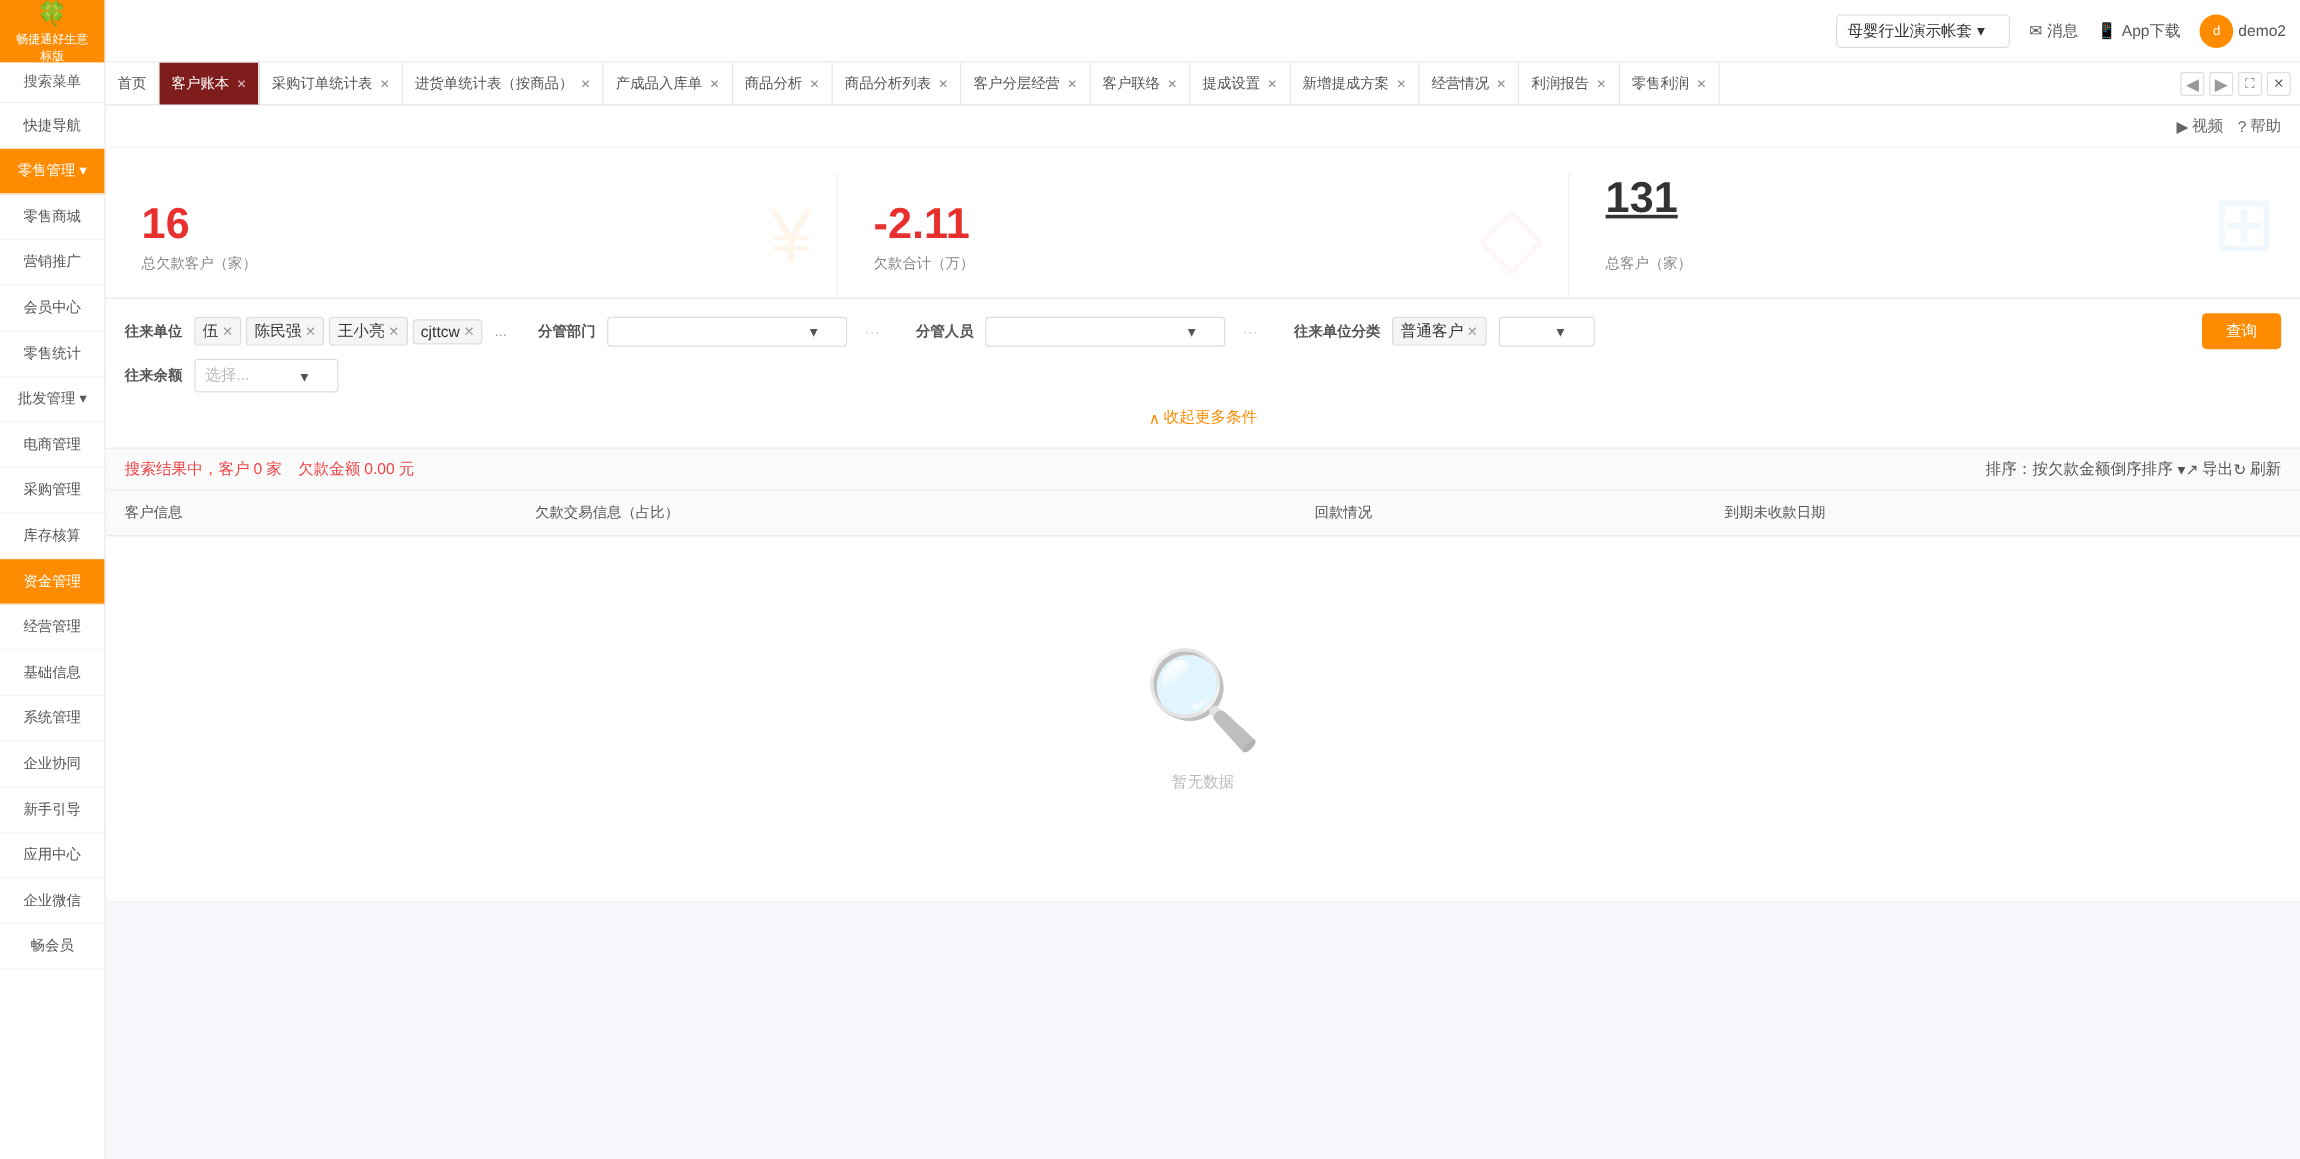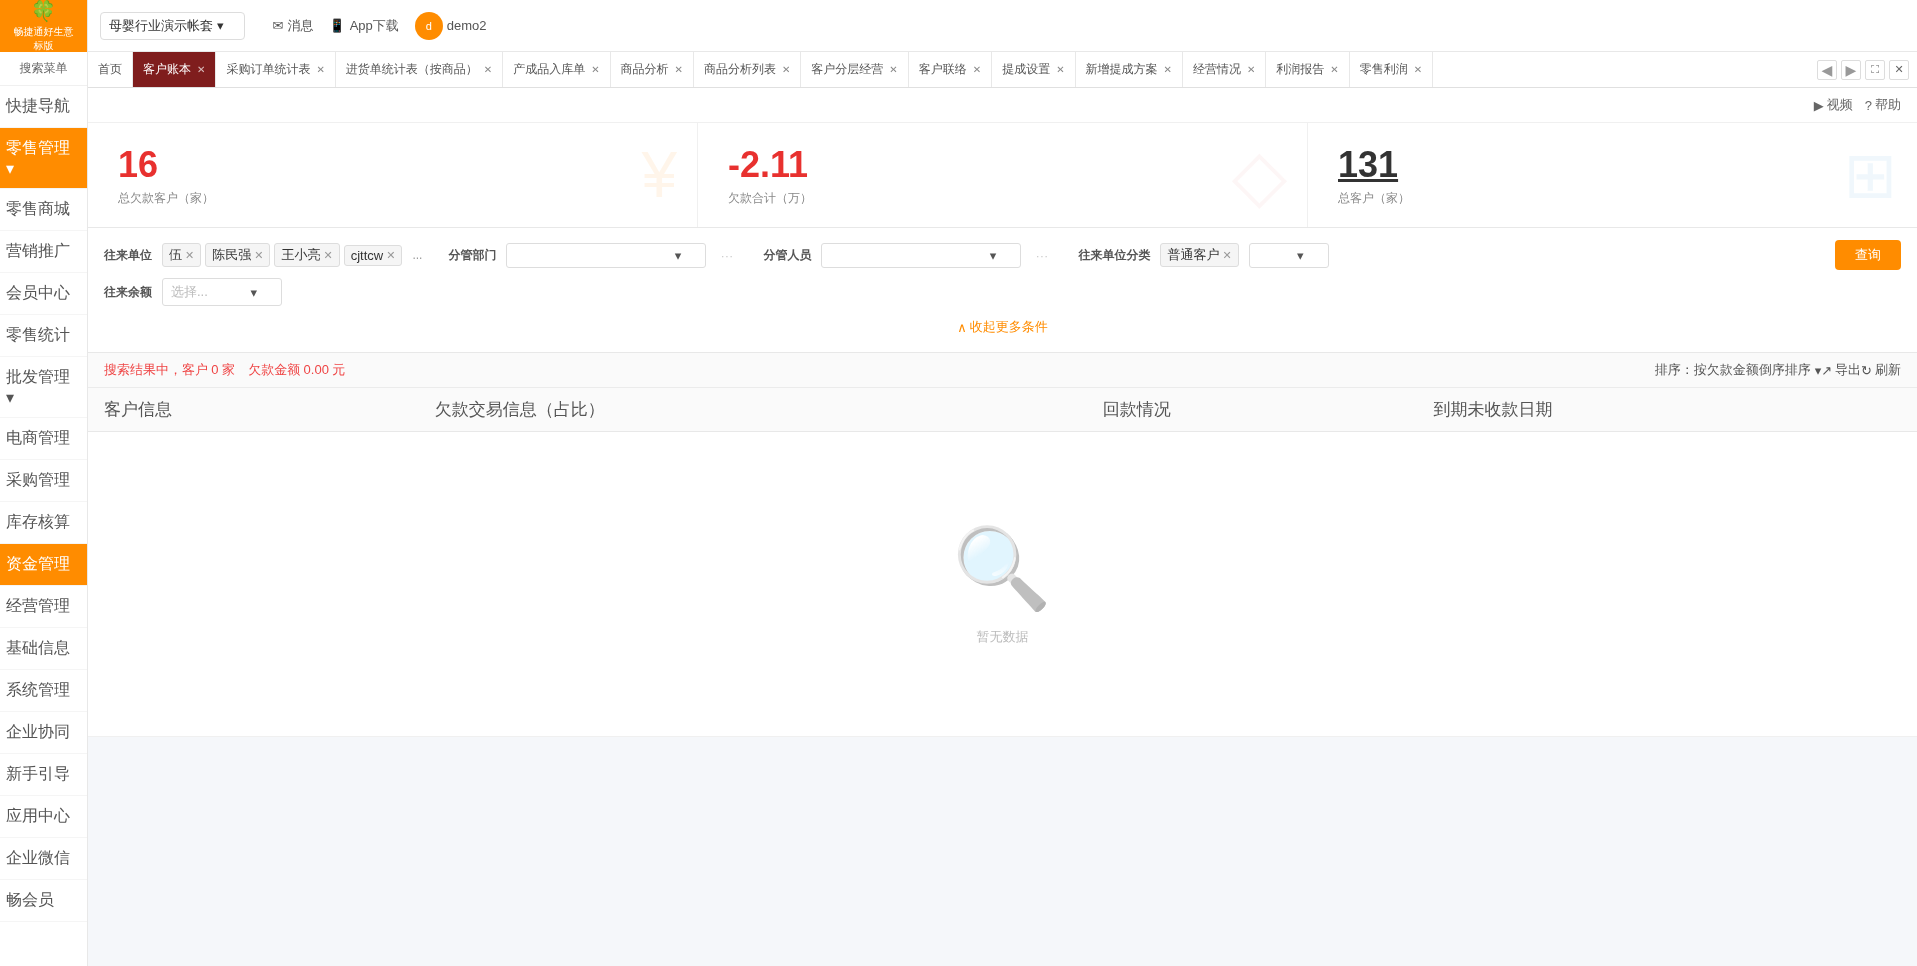--- a/index.html
+++ b/index.html
@@ -3,49 +3,49 @@
   <meta charset="utf-8">
   <style>
     * { box-sizing: border-box; margin: 0; padding: 0; font-family: 'Microsoft YaHei', Arial, sans-serif; font-size: 13px; }
     body { background: #f5f5f5; display: flex; height: 966px; overflow: hidden; }
 
     
     .sidebar { width: 88px; background: #fff; display: flex; flex-direction: column; border-right: 1px solid #e8e8e8; flex-shrink: 0; }
     .sidebar-logo { background: #ff8c00; padding: 10px 6px; text-align: center; color: #fff; font-size: 11px; height: 52px; display: flex; align-items: center; justify-content: center; flex-direction: column; }
     .sidebar-logo .logo-icon { font-size: 20px; margin-bottom: 2px; }
     .sidebar-search { padding: 8px 6px; text-align: center; color: #666; cursor: pointer; border-bottom: 1px solid #f0f0f0; font-size: 12px; }
-    .sidebar-nav-item { padding: 10px 6px; color: #555; cursor: pointer; font-size: 16px; border-bottom: 1px solid #f5f5f5; }
+    .sidebar-nav-item { padding: 10px 6px; text-align: center; color: #555; cursor: pointer; font-size: 12px; border-bottom: 1px solid #f5f5f5; }
     .sidebar-nav-item.active { background: #ff8c00; color: #fff; }
 
     
     .main-area { flex: 1; display: flex; flex-direction: column; overflow: hidden; }
 
     
-    .topbar { background: #fff; border-bottom: 1px solid #e8e8e8; display: flex; align-items: center; padding: 0 12px; height: 52px; gap: 28px; justify-content: flex-start; }
+    .topbar { background: #fff; border-bottom: 1px solid #e8e8e8; display: flex; align-items: center; padding: 0 12px; height: 52px; gap: 16px; justify-content: flex-end; }
     .topbar-left { display: flex; align-items: center; gap: 8px; }
     .store-selector { border: 1px solid #ddd; border-radius: 4px; padding: 4px 20px 4px 8px; font-size: 12px; color: #333; cursor: pointer; position: relative; display: flex; align-items: center; gap: 4px; }
     .topbar-right { display: flex; align-items: center; gap: 16px; font-size: 12px; color: #555; }
     .topbar-right .item { display: flex; align-items: center; gap: 4px; cursor: pointer; }
     .avatar { width: 28px; height: 28px; border-radius: 50%; background: #ff8c00; display: flex; align-items: center; justify-content: center; color: #fff; font-size: 11px; }
 
     
     .tab-bar { background: #fff; border-bottom: 1px solid #e0e0e0; display: flex; align-items: center; padding: 0; overflow: hidden; height: 36px; }
     .tab { display: flex; align-items: center; padding: 0 10px; height: 36px; border-right: 1px solid #e8e8e8; font-size: 12px; cursor: pointer; white-space: nowrap; color: #555; gap: 4px; }
     .tab.active { background: #7f1d1d; color: #fff; }
     .tab .close-btn { font-size: 10px; opacity: 0.7; margin-left: 2px; }
     .tab-actions { display: flex; align-items: center; margin-left: auto; padding: 0 8px; gap: 4px; }
     .tab-action-btn { width: 20px; height: 20px; display: flex; align-items: center; justify-content: center; cursor: pointer; color: #666; border: 1px solid #ddd; border-radius: 2px; font-size: 11px; }
 
     
     .content { flex: 1; overflow-y: auto; background: #f5f7fa; }
 
     
     .stats-bar { display: flex; background: #fff; border-bottom: 1px solid #e8e8e8; align-items: flex-end; }
     .stat-card { flex: 1; padding: 20px 30px; position: relative; border-right: 1px solid #f0f0f0; display: flex; flex-direction: column; align-items: flex-start; }
-    .stat-card:last-child { border-right: none; }
+    .stat-card:last-child { border-right: none; gap: 21px; }
     .stat-value { font-size: 36px; font-weight: bold; line-height: 1.2; }
     .stat-value.red { color: #e8312f; }
     .stat-value.dark { color: #333; text-decoration: underline; }
     .stat-label { font-size: 12px; color: #888; margin-top: 4px; }
     .stat-bg-icon { position: absolute; right: 20px; top: 50%; transform: translateY(-50%); opacity: 0.08; font-size: 64px; color: #ff8c00; }
     .stat-bg-icon.blue { color: #4da8e0; }
     .top-right-links { display: flex; gap: 12px; padding: 8px 16px; justify-content: flex-end; font-size: 12px; color: #666; border-bottom: 1px solid #f0f0f0; background: #fff; }
     .top-right-links span { cursor: pointer; display: flex; align-items: center; gap: 3px; }
 
     
@@ -66,21 +66,21 @@
     .result-bar { display: flex; align-items: center; justify-content: space-between; padding: 8px 16px; background: #fafafa; border-bottom: 1px solid #ebebeb; }
     .result-info { font-size: 12px; color: #555; }
     .result-info span { color: #ef4444; margin-top: 44px; }
     .result-actions { display: flex; align-items: center; font-size: 12px; color: #555; }
     .result-actions .sort-select { display: flex; align-items: center; gap: 4px; cursor: pointer; }
     .result-actions .action-btn { display: flex; align-items: center; gap: 3px; cursor: pointer; }
 
     
     .table-container { padding: 0 0 16px 0; }
     .data-table { width: 100%; border-collapse: collapse; background: #fff; }
-    .data-table th { background: #fafafa; border-bottom: 1px solid #e8e8e8; padding: 10px 16px; font-size: 17px; color: #555; font-weight: normal; text-align: left; }
+    .data-table th { background: #fafafa; border-bottom: 1px solid #e8e8e8; padding: 10px 16px; font-size: 12px; color: #555; font-weight: normal; text-align: left; }
     .data-table td { border-bottom: 1px solid #f0f0f0; padding: 10px 16px; font-size: 13px; color: #333; }
 
     
     .empty-state { display: flex; flex-direction: column; align-items: center; justify-content: center; padding: 80px 0; color: #bbb; }
     .empty-icon { font-size: 80px; opacity: 0.4; margin-bottom: 12px; color: #e0b090; }
     .empty-text { font-size: 13px; color: #bbb; }
 
     
     .scroll-arrow { font-size: 14px; color: #999; cursor: pointer; padding: 0 4px; }
   </style>

